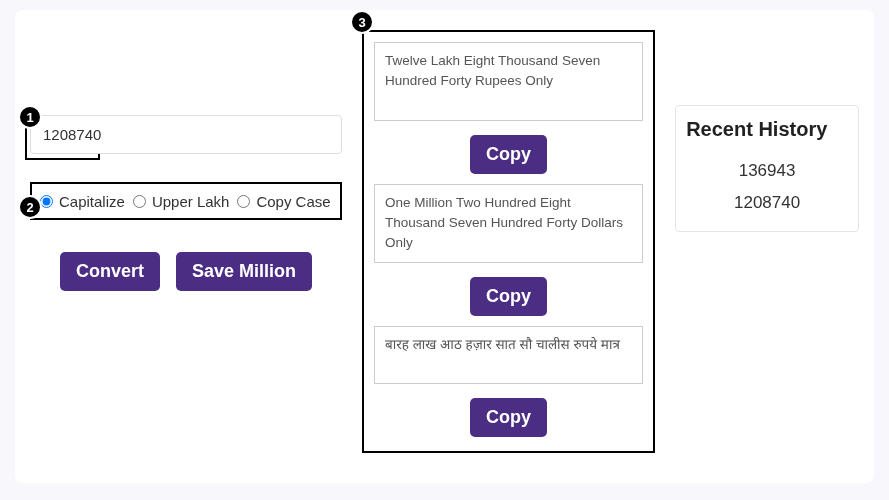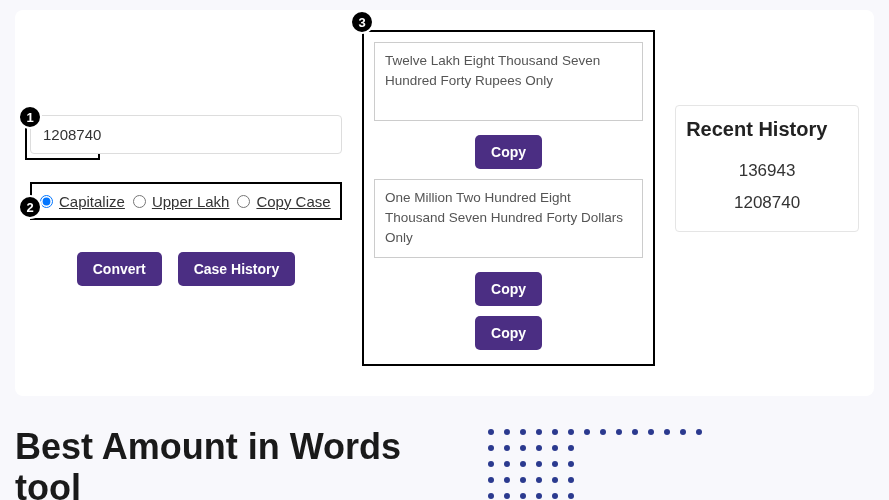--- a/index.html
+++ b/index.html
@@ -41,36 +41,35 @@
       border: 2px solid #000;
       height: 38px;
       align-items: center;
     }
     .radio-row label {
       display: flex;
       align-items: center;
       gap: 6px;
       font-size: 15px;
       color: #333;
-      text-decoration: underline;
     }
     .radio-row input[type=radio] { margin: 0; }
     .btn-row {
       display: flex;
       gap: 16px;
       justify-content: center;
       margin-top: 32px;
     }
     .btn-purple {
       background: #4b2e83;
       color: #fff;
       border: none;
       padding: 9px 16px;
       border-radius: 5px;
-      font-size: 14px;
+      font-size: 18px;
       font-weight: 600;
       cursor: pointer;
     }
     .mid-col {
       width: 300px;
       border: 2px solid #000;
       padding: 10px 10px 14px 10px;
       position: relative;
     }
     .out-block { margin-bottom: 10px; }
@@ -179,34 +178,35 @@
         <input type="radio" name="case" style="">
         <span>Upper Lakh</span>
       </label>
       <label>
         <input type="radio" name="case" style="">
         <span>Copy Case</span>
       </label>
     </div>
     <div class="btn-row">
       <button class="btn-purple">Convert</button>
-      <button class="btn-purple">Case History</button>
+      <button class="btn-purple">Save Million</button>
     </div>
   </div>
 
   <div class="mid-col">
     <div class="out-block">
       <textarea class="out-text" rows="3" style="">Twelve Lakh Eight Thousand Seven Hundred Forty Rupees Only</textarea>
       <div class="copy-row"><button class="btn-purple">Copy</button></div>
     </div>
     <div class="out-block">
       <textarea class="out-text" rows="3" style="">One Million Two Hundred Eight Thousand Seven Hundred Forty Dollars Only</textarea>
       <div class="copy-row"><button class="btn-purple">Copy</button></div>
     </div>
     <div class="out-block">
+      <textarea class="out-text" rows="2" style="">बारह लाख आठ हज़ार सात सौ चालीस रुपये मात्र</textarea>
       <div class="copy-row"><button class="btn-purple">Copy</button></div>
     </div>
   </div>
 
   <div class="right-col">
     <div class="rh-title">Recent History</div>
     <div class="rh-item">136943</div>
     <div class="rh-item">1208740</div>
   </div>
 </div>

